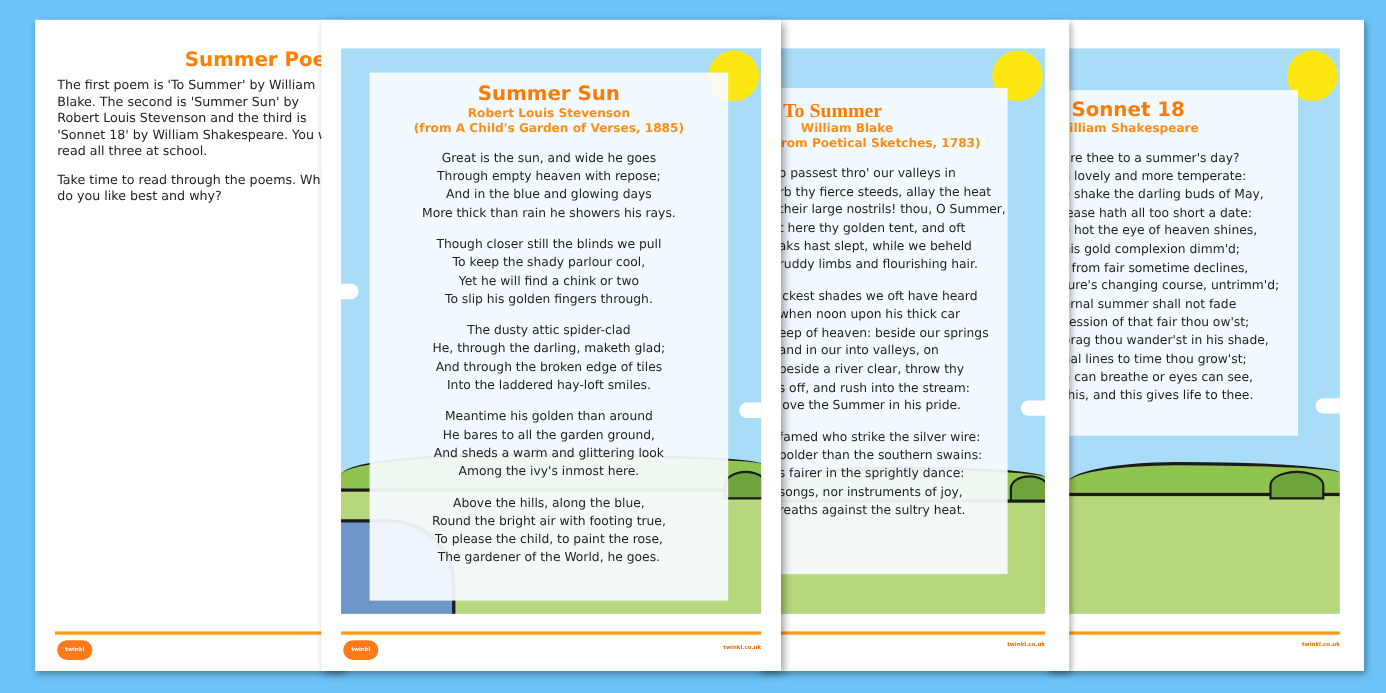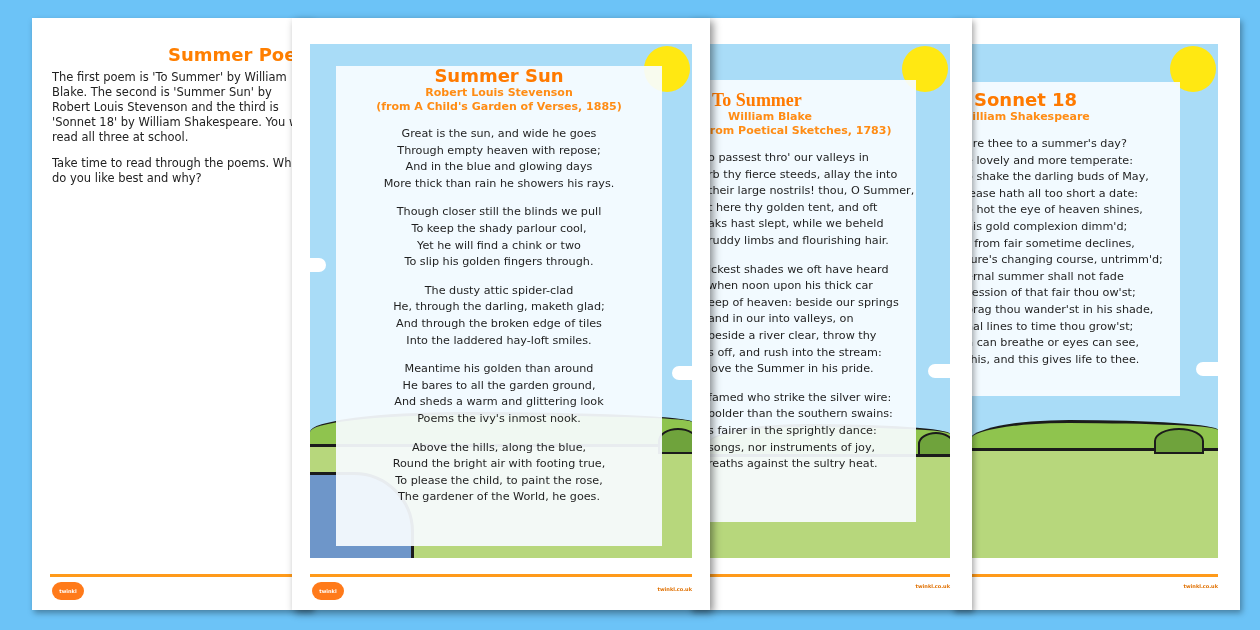--- a/index.html
+++ b/index.html
@@ -109,21 +109,21 @@
     <div class="bush" style="right:-4px;top:388px;width:36px;height:24px;"></div>
   </div>
   <div class="poem-panel" style="left:18px;top:62px;width:208px;height:442px;text-align:left;">
     <div class="clip" style="left:0;top:10px;width:208px;height:430px;">
       <div class="poem-title" style="padding-left:4px;font-family:Liberation Serif, serif;">To Summer</div>
       <div class="poem-sub" style="padding-left:20px;">William Blake</div>
       <div class="poem-sub" style="margin-left:-8px;white-space:nowrap;">(from Poetical Sketches, 1783)</div>
       <div id="blake-stanzas">
           <div class="stanza">
             <div>o passest thro' our valleys in</div>
-            <div>rb thy fierce steeds, allay the into</div>
+            <div>rb thy fierce steeds, allay the heat</div>
             <div>their large nostrils! thou, O Summer,</div>
             <div>t here thy golden tent, and oft</div>
             <div>aks hast slept, while we beheld</div>
             <div>ruddy limbs and flourishing hair.</div>
           </div>
           <div class="stanza">
             <div>ickest shades we oft have heard</div>
             <div>when noon upon his thick car</div>
             <div>eep of heaven: beside our springs</div>
             <div>and in our into valleys, on</div>
@@ -150,21 +150,21 @@
   <div class="scene">
     <div class="sun-circle"></div>
     <div class="cloud" style="left:-12px;top:214px;"></div>
     <div class="cloud" style="right:-8px;top:322px;"></div>
     <div class="hill-back" style="top:368px;"></div>
     <div class="grass" style="top:400px;border-top:3px solid #1b1b1b;"></div>
     <div class="river" style="left:-6px;top:428px;width:110px;height:90px;border-radius:0 60px 0 0;"></div>
     <div class="bush" style="right:-6px;top:384px;width:40px;height:26px;"></div>
   </div>
   <div class="poem-panel" style="left:44px;top:48px;width:326px;height:480px;">
-    <div style="">
+    <div style="padding-top:10px;">
       <div class="poem-title">Summer Sun</div>
       <div class="poem-sub">Robert Louis Stevenson</div>
       <div class="poem-sub">(from A Child's Garden of Verses, 1885)</div>
       <div id="sun-stanzas">
           <div class="stanza">
             <div>Great is the sun, and wide he goes</div>
             <div>Through empty heaven with repose;</div>
             <div>And in the blue and glowing days</div>
             <div>More thick than rain he showers his rays.</div>
           </div>
@@ -177,21 +177,21 @@
           <div class="stanza">
             <div>The dusty attic spider-clad</div>
             <div>He, through the darling, maketh glad;</div>
             <div>And through the broken edge of tiles</div>
             <div>Into the laddered hay-loft smiles.</div>
           </div>
           <div class="stanza">
             <div>Meantime his golden than around</div>
             <div>He bares to all the garden ground,</div>
             <div>And sheds a warm and glittering look</div>
-            <div>Poems the ivy's inmost nook.</div>
+            <div>Among the ivy's inmost here.</div>
           </div>
           <div class="stanza">
             <div>Above the hills, along the blue,</div>
             <div>Round the bright air with footing true,</div>
             <div>To please the child, to paint the rose,</div>
             <div>The gardener of the World, he goes.</div>
           </div>
         </div>
     </div>
   </div>

